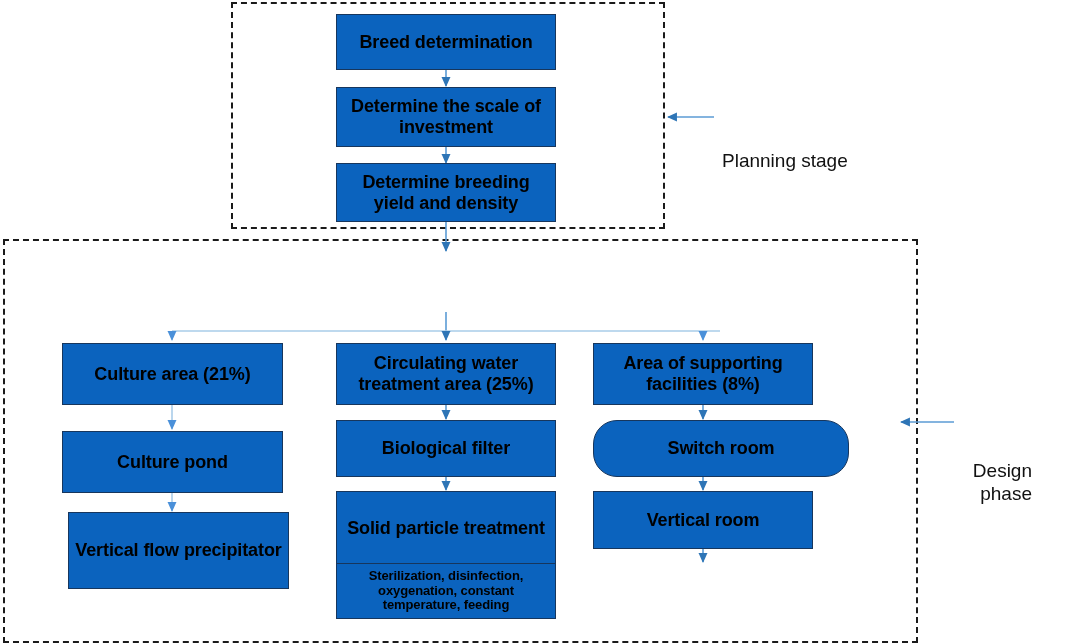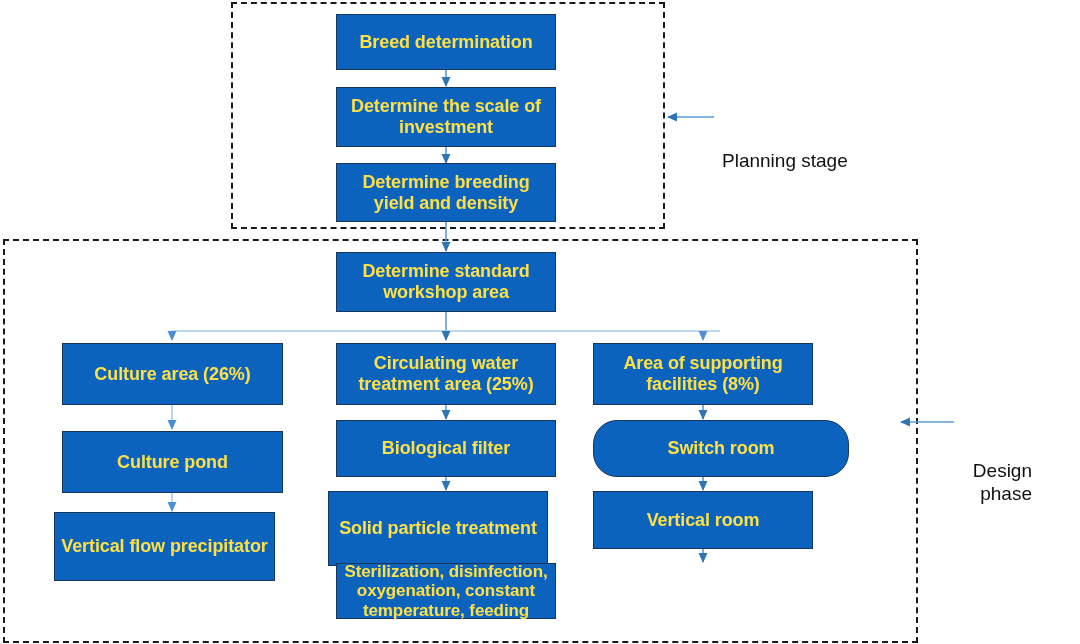--- a/index.html
+++ b/index.html
@@ -19,32 +19,32 @@
     position: absolute;
     border: 2px dashed #1a1a1a;
     box-sizing: border-box;
     background: transparent;
   }
   .node {
     position: absolute;
     box-sizing: border-box;
     background: #0B63BE;
     border: 1px solid #17365D;
-    color: #fde047;
+    color: #000000;
     font-weight: bold;
     display: flex;
     align-items: center;
     justify-content: center;
     text-align: center;
     line-height: 1.14;
     letter-spacing: -0.1px;
     padding: 16px 4px;
   }
   .node.fs18 { font-size: 18px; }
-  .node.fs13 { font-size: 17px; }
+  .node.fs13 { font-size: 13px; }
   .phase-label {
     position: absolute;
     color: #111111;
     font-size: 19px;
     line-height: 1.2;
     white-space: pre-line;
     margin-top: 44px;
   }
   .phase-label.right-al { text-align: right; }
   svg.overlay {
@@ -99,29 +99,28 @@
     <line x1="714" y1="117" x2="668" y2="117" stroke="#5B9BD5" stroke-width="1.6" marker-end="url(#arrowhead)"></line>
     <line x1="954" y1="422" x2="901" y2="422" stroke="#5B9BD5" stroke-width="1.6" marker-end="url(#arrowhead)"></line>
   </svg>
 
   <div class="node fs18" style="left:336px; top:14px; width:220px; height:56px;">Breed determination</div>
 
   <div class="node fs18" style="left:336px; top:163px; width:220px; height:59px;">Determine breeding yield and density</div>
 
   <div class="node fs18" style="left:336px; top:87px; width:220px; height:60px;">Determine the scale of investment</div>
 
-  <div class="node fs18" style="left:336px; top:252px; width:220px; height:60px;">Determine standard workshop area</div>
 
-  <div class="node fs18" style="left:62px; top:343px; width:221px; height:62px;">Culture area (26%)</div>
+  <div class="node fs18" style="left:62px; top:343px; width:221px; height:62px;">Culture area (21%)</div>
   <div class="node fs18" style="left:62px; top:431px; width:221px; height:62px;">Culture pond</div>
-  <div class="node fs18" style="left:54px; top:512px; width:221px; height:69px;">Vertical flow precipitator</div>
+  <div class="node fs18" style="left:68px; top:512px; width:221px; height:77px;">Vertical flow precipitator</div>
 
   <div class="node fs18" style="left:336px; top:343px; width:220px; height:62px;">Circulating water treatment area (25%)</div>
   <div class="node fs18" style="left:336px; top:420px; width:220px; height:57px;">Biological filter</div>
-  <div class="node fs18" style="left:328px; top:491px; width:220px; height:75px;">Solid particle treatment</div>
+  <div class="node fs18" style="left:336px; top:491px; width:220px; height:75px;">Solid particle treatment</div>
   <div class="node fs13" style="left:336px; top:563px; width:220px; height:56px;">Sterilization, disinfection, oxygenation, constant temperature, feeding</div>
 
   <div class="node fs18" style="left:593px; top:343px; width:220px; height:62px;">Area of supporting facilities (8%)</div>
   <div class="node fs18" style="left:593px; top:420px; width:256px; height:57px;border-radius:24px;">Switch room</div>
   <div class="node fs18" style="left:593px; top:491px; width:220px; height:58px;">Vertical room</div>
 
   <div class="phase-label" style="left:722px; top:106px; width:200px;">Planning stage</div>
 
   <div class="phase-label right-al" style="left:930px; top:416px; width:102px;">Design phase</div>
 

